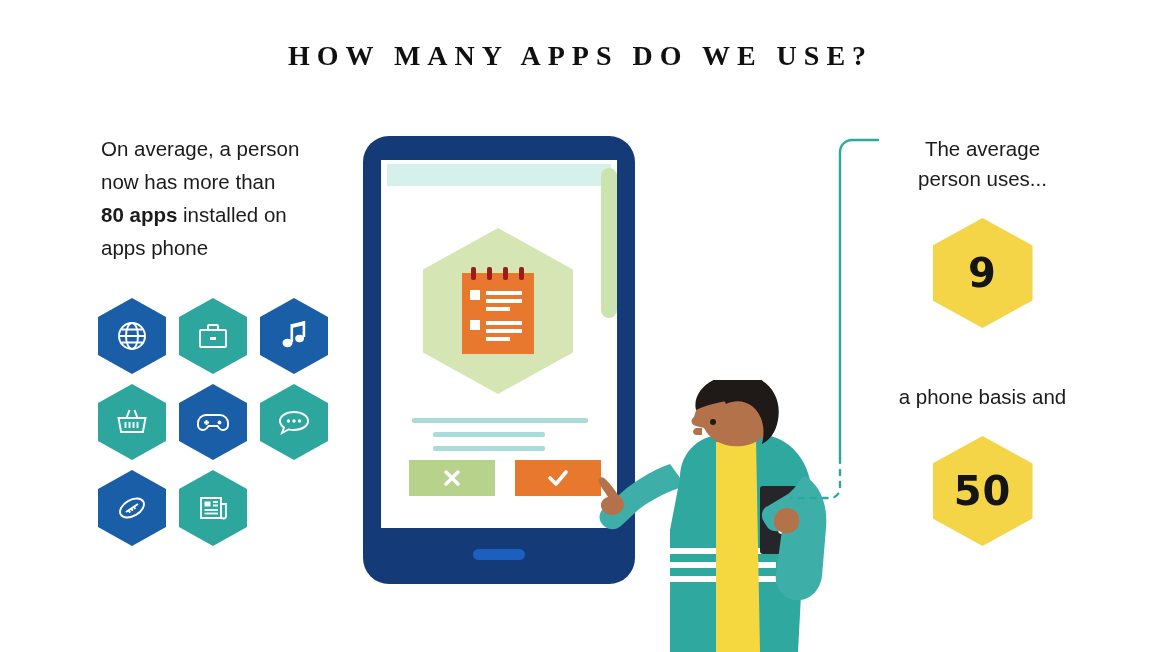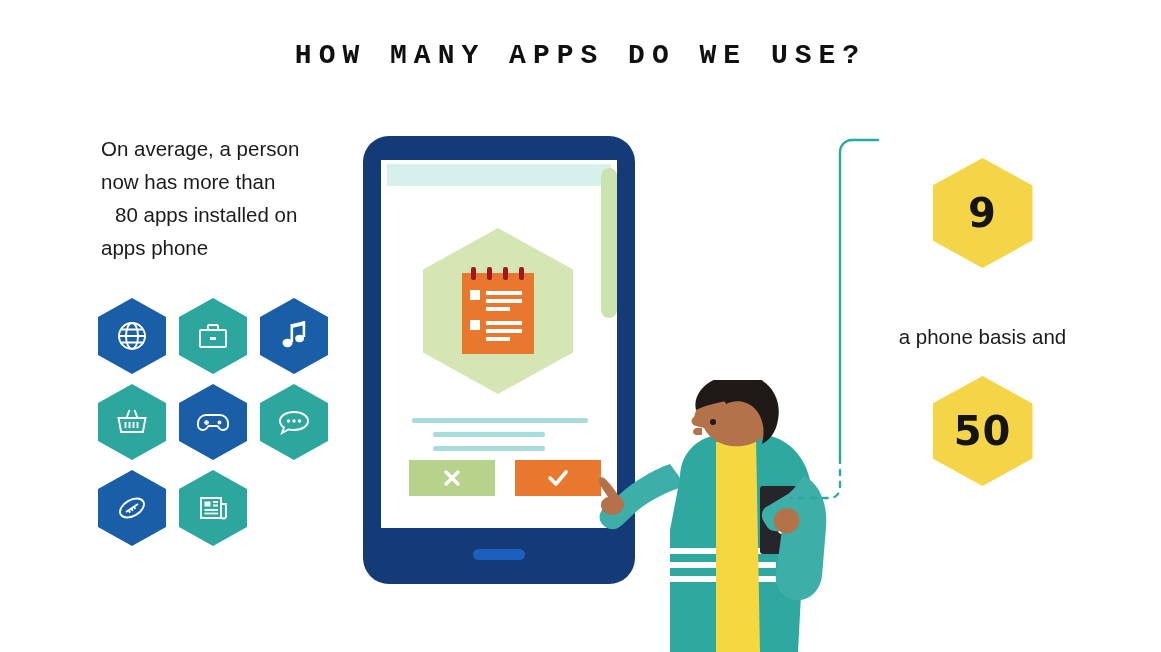--- a/index.html
+++ b/index.html
@@ -6,31 +6,31 @@
   body{
     width:1161px;height:652px;position:relative;overflow:hidden;
     font-family:"Liberation Sans","DejaVu Sans",sans-serif;
     color:#1a1a1a;
   }
   .stage{position:absolute;inset:0;}
 
   
   .title{
     position:absolute;left:0;top:40px;width:1161px;text-align:center;
-    font-family:Liberation Mono, monospace;
+    font-family:Liberation Serif, serif;
     font-size:28px;font-weight:700;letter-spacing:7px;color:#101010;
     white-space:nowrap;
   }
 
   
   .left-copy{
     position:absolute;left:101px;top:132px;width:240px;
     font-size:20.5px;line-height:33px;color:#1b1b1b;font-weight:400;
   }
-  .left-copy b{font-weight:400;margin-left:14px;}
+  .left-copy b{font-weight:700;}
 
   
   .icon-grid{position:absolute;left:98px;top:298px;width:250px;height:250px;}
   .hex{
     position:absolute;width:68px;height:76px;
     display:flex;align-items:center;justify-content:center;
     clip-path:polygon(50% 0%,100% 25%,100% 75%,50% 100%,0% 75%,0% 25%);
   }
   .hex.blue{background:#1A5EA8;}
   .hex.teal{background:#2DA79E;}
@@ -286,20 +286,24 @@
   </div>
 
   <div class="connector">
     <svg width="90" height="370" viewBox="0 0 90 370" fill="none">
       <path d="M88 2 H62 A12 12 0 0 0 50 14 V320" stroke="#2BA8A0" stroke-width="2.4" stroke-linecap="round"></path>
       <path d="M50 320 V350 A10 10 0 0 1 40 360 H0" stroke="#2BA8A0" stroke-width="2.4" stroke-linecap="round" stroke-dasharray="5 7"></path>
     </svg>
   </div>
 
   <div class="right-col">
+    <div class="r-text">
+      <span>The average</span><br>
+      <span>person uses...</span>
+    </div>
 
     <div class="yhex">9</div>
 
     <div class="r-text">
       <br>
       <span>a phone basis and</span>
     </div>
 
     <div class="yhex">50</div>
 

